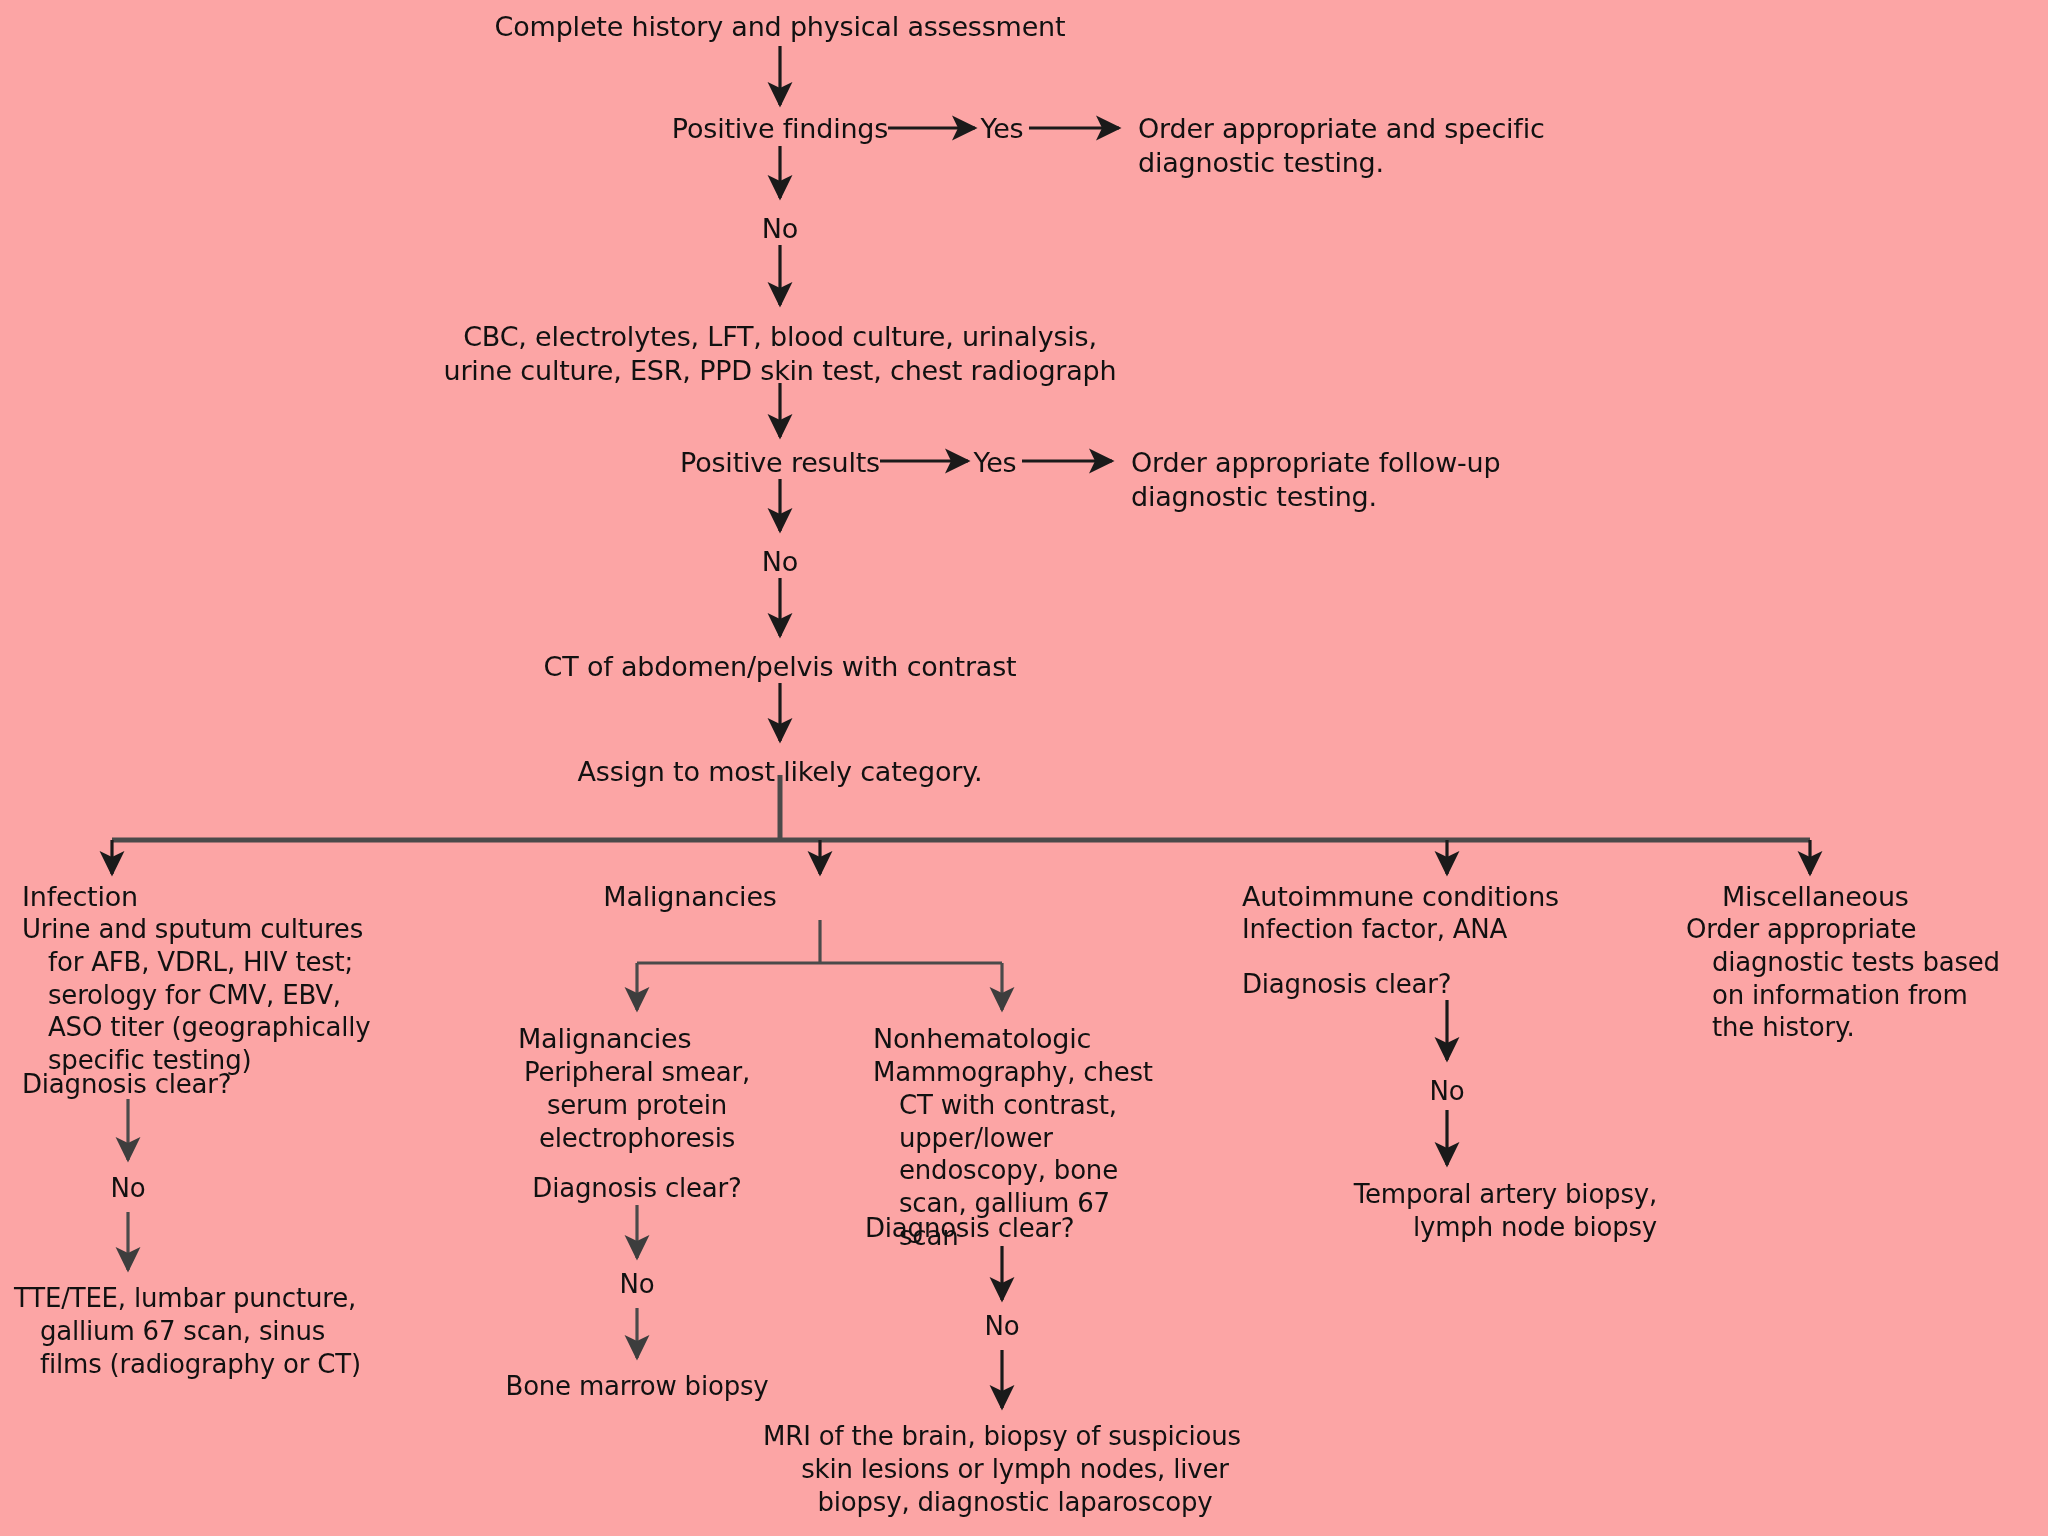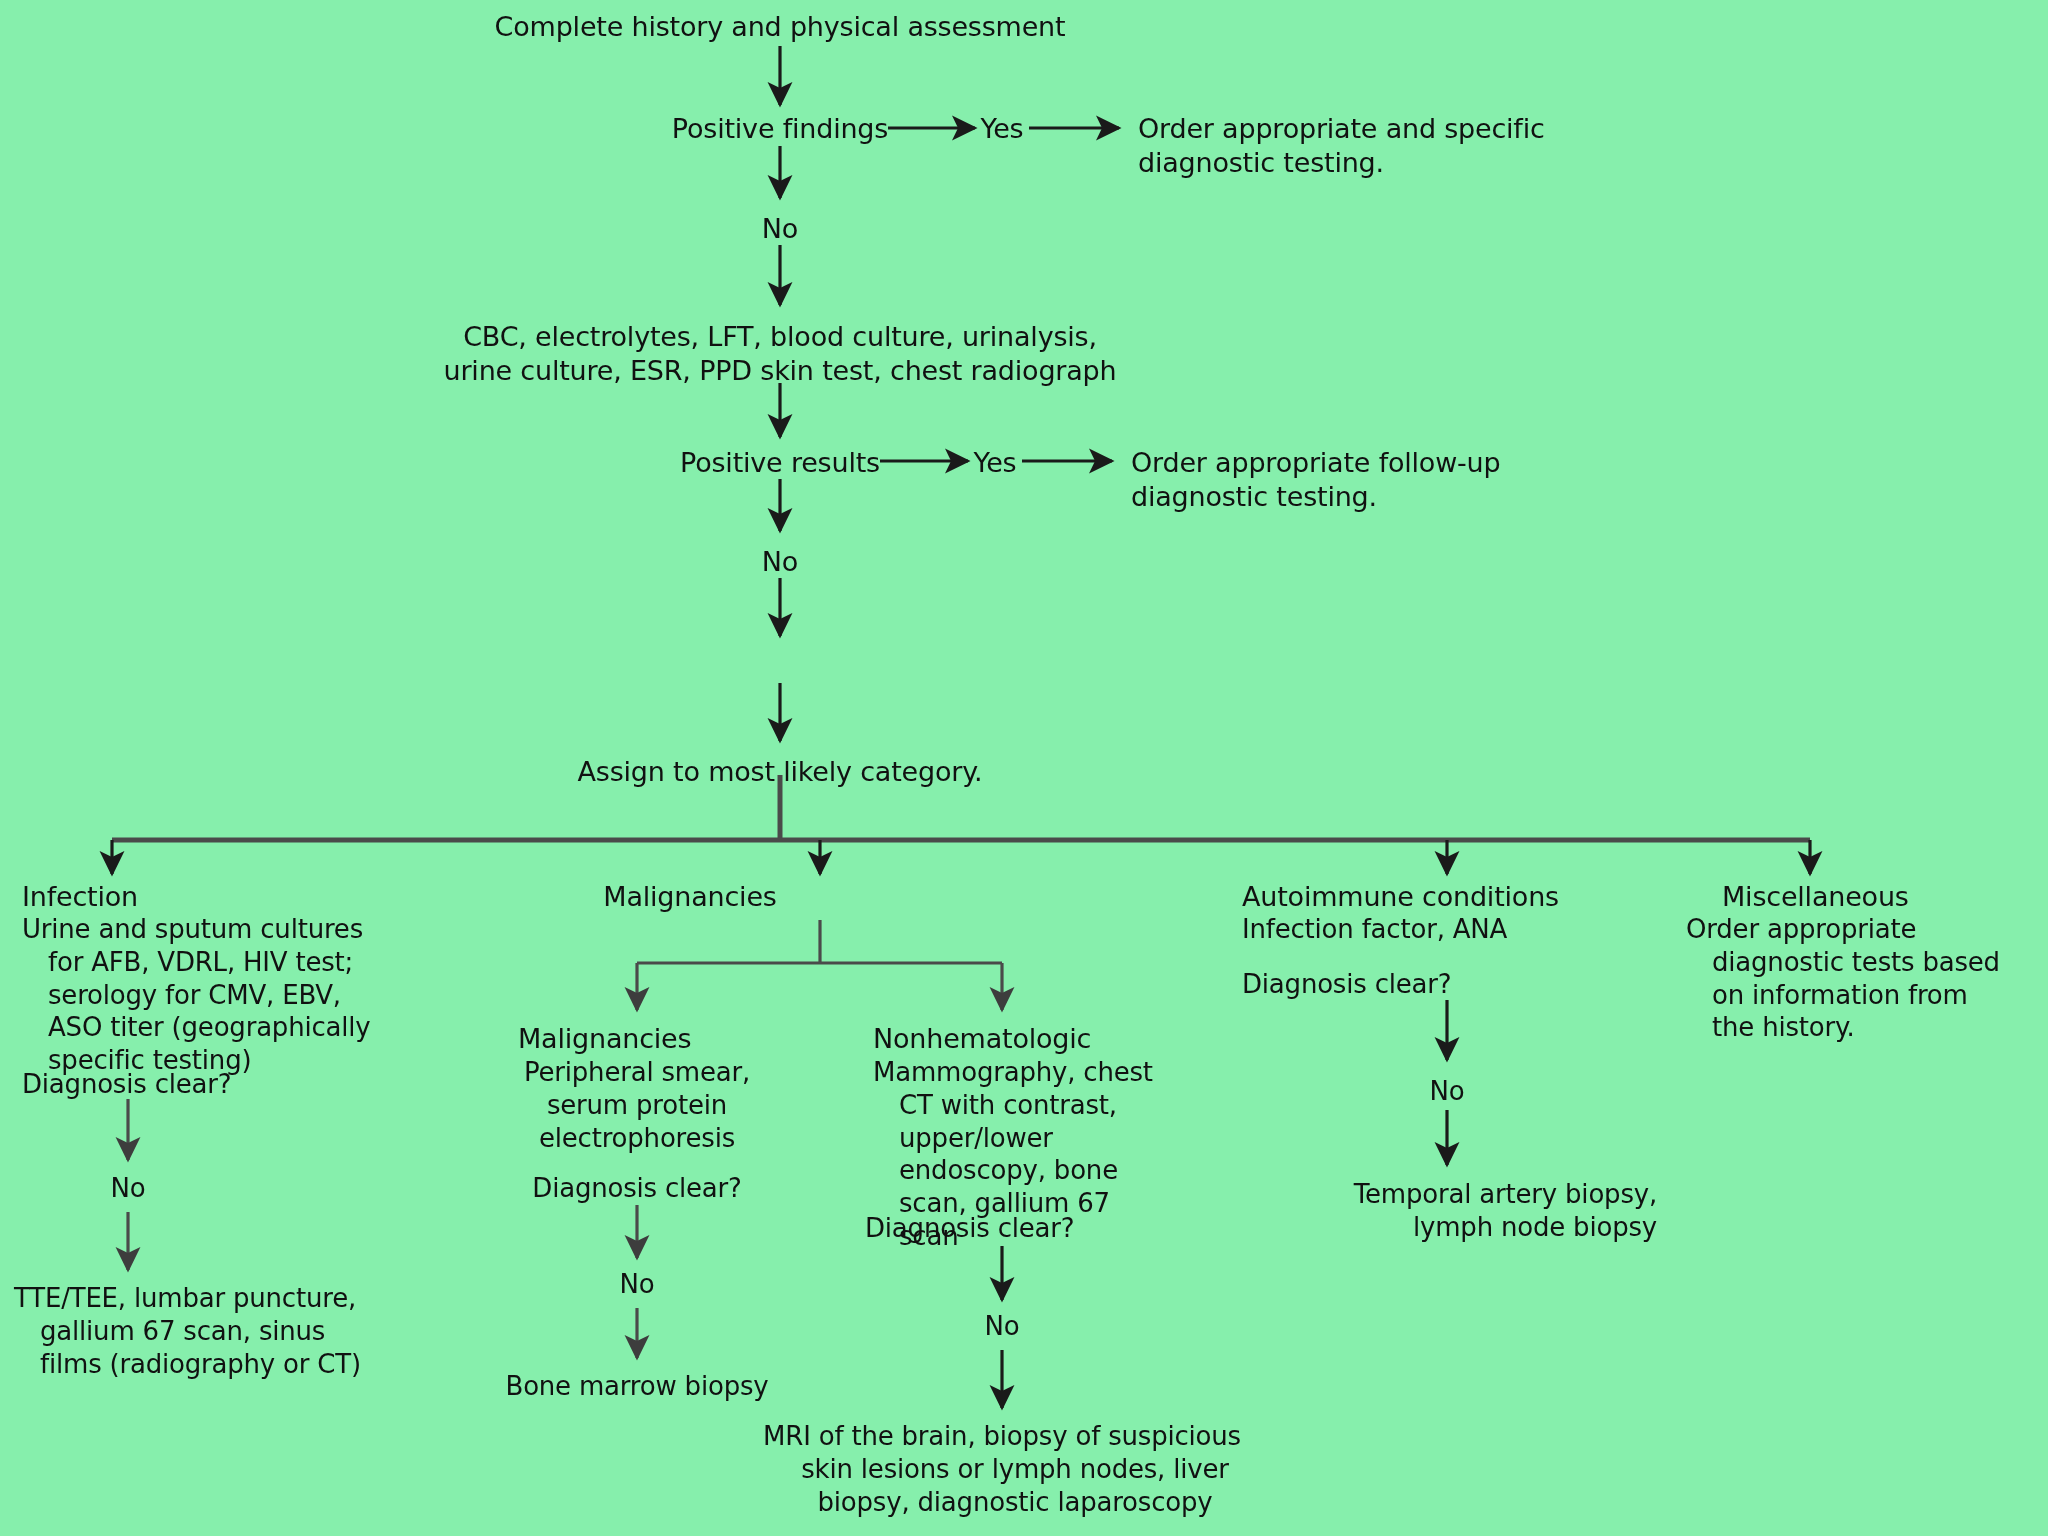--- a/index.html
+++ b/index.html
@@ -9,21 +9,21 @@
     background: #ffffff;
   }
   body {
     font-family: "DejaVu Sans", sans-serif;
     color: #111111;
   }
   #chart {
     position: relative;
     width: 2048px;
     height: 1536px;
-    background: #86efac;
+    background: #fca5a5;
     overflow: hidden;
   }
   #edges {
     position: absolute;
     left: 0;
     top: 0;
     width: 2048px;
     height: 1536px;
     pointer-events: none;
   }
@@ -143,20 +143,21 @@
 
   <div class="node ctr t-main" style="left:780px; top:446px;">Positive results</div>
 
   <div class="node ctr t-main" style="left:995px; top:446px;">Yes</div>
 
   <div class="node lft t-main" style="left:1131px; top:446px; width:470px;">Order appropriate follow-up
 diagnostic testing.</div>
 
   <div class="node ctr t-main" style="left:780px; top:545px;">No</div>
 
+  <div class="node ctr t-main" style="left:780px; top:650px;">CT of abdomen/pelvis with contrast</div>
 
   <div class="node ctr t-main" style="left:780px; top:755px;">Assign to most likely category.</div>
 
   <div class="node lft t-branch hdr" style="left:22px; top:880px;">Infection</div>
 
   <div class="node lft t-sub" style="left:22px; top:913px; width:420px;"><span class="hang">Urine and sputum cultures
 for AFB, VDRL, HIV test;
 serology for CMV, EBV,
 ASO titer (geographically
 specific testing)</span></div>

